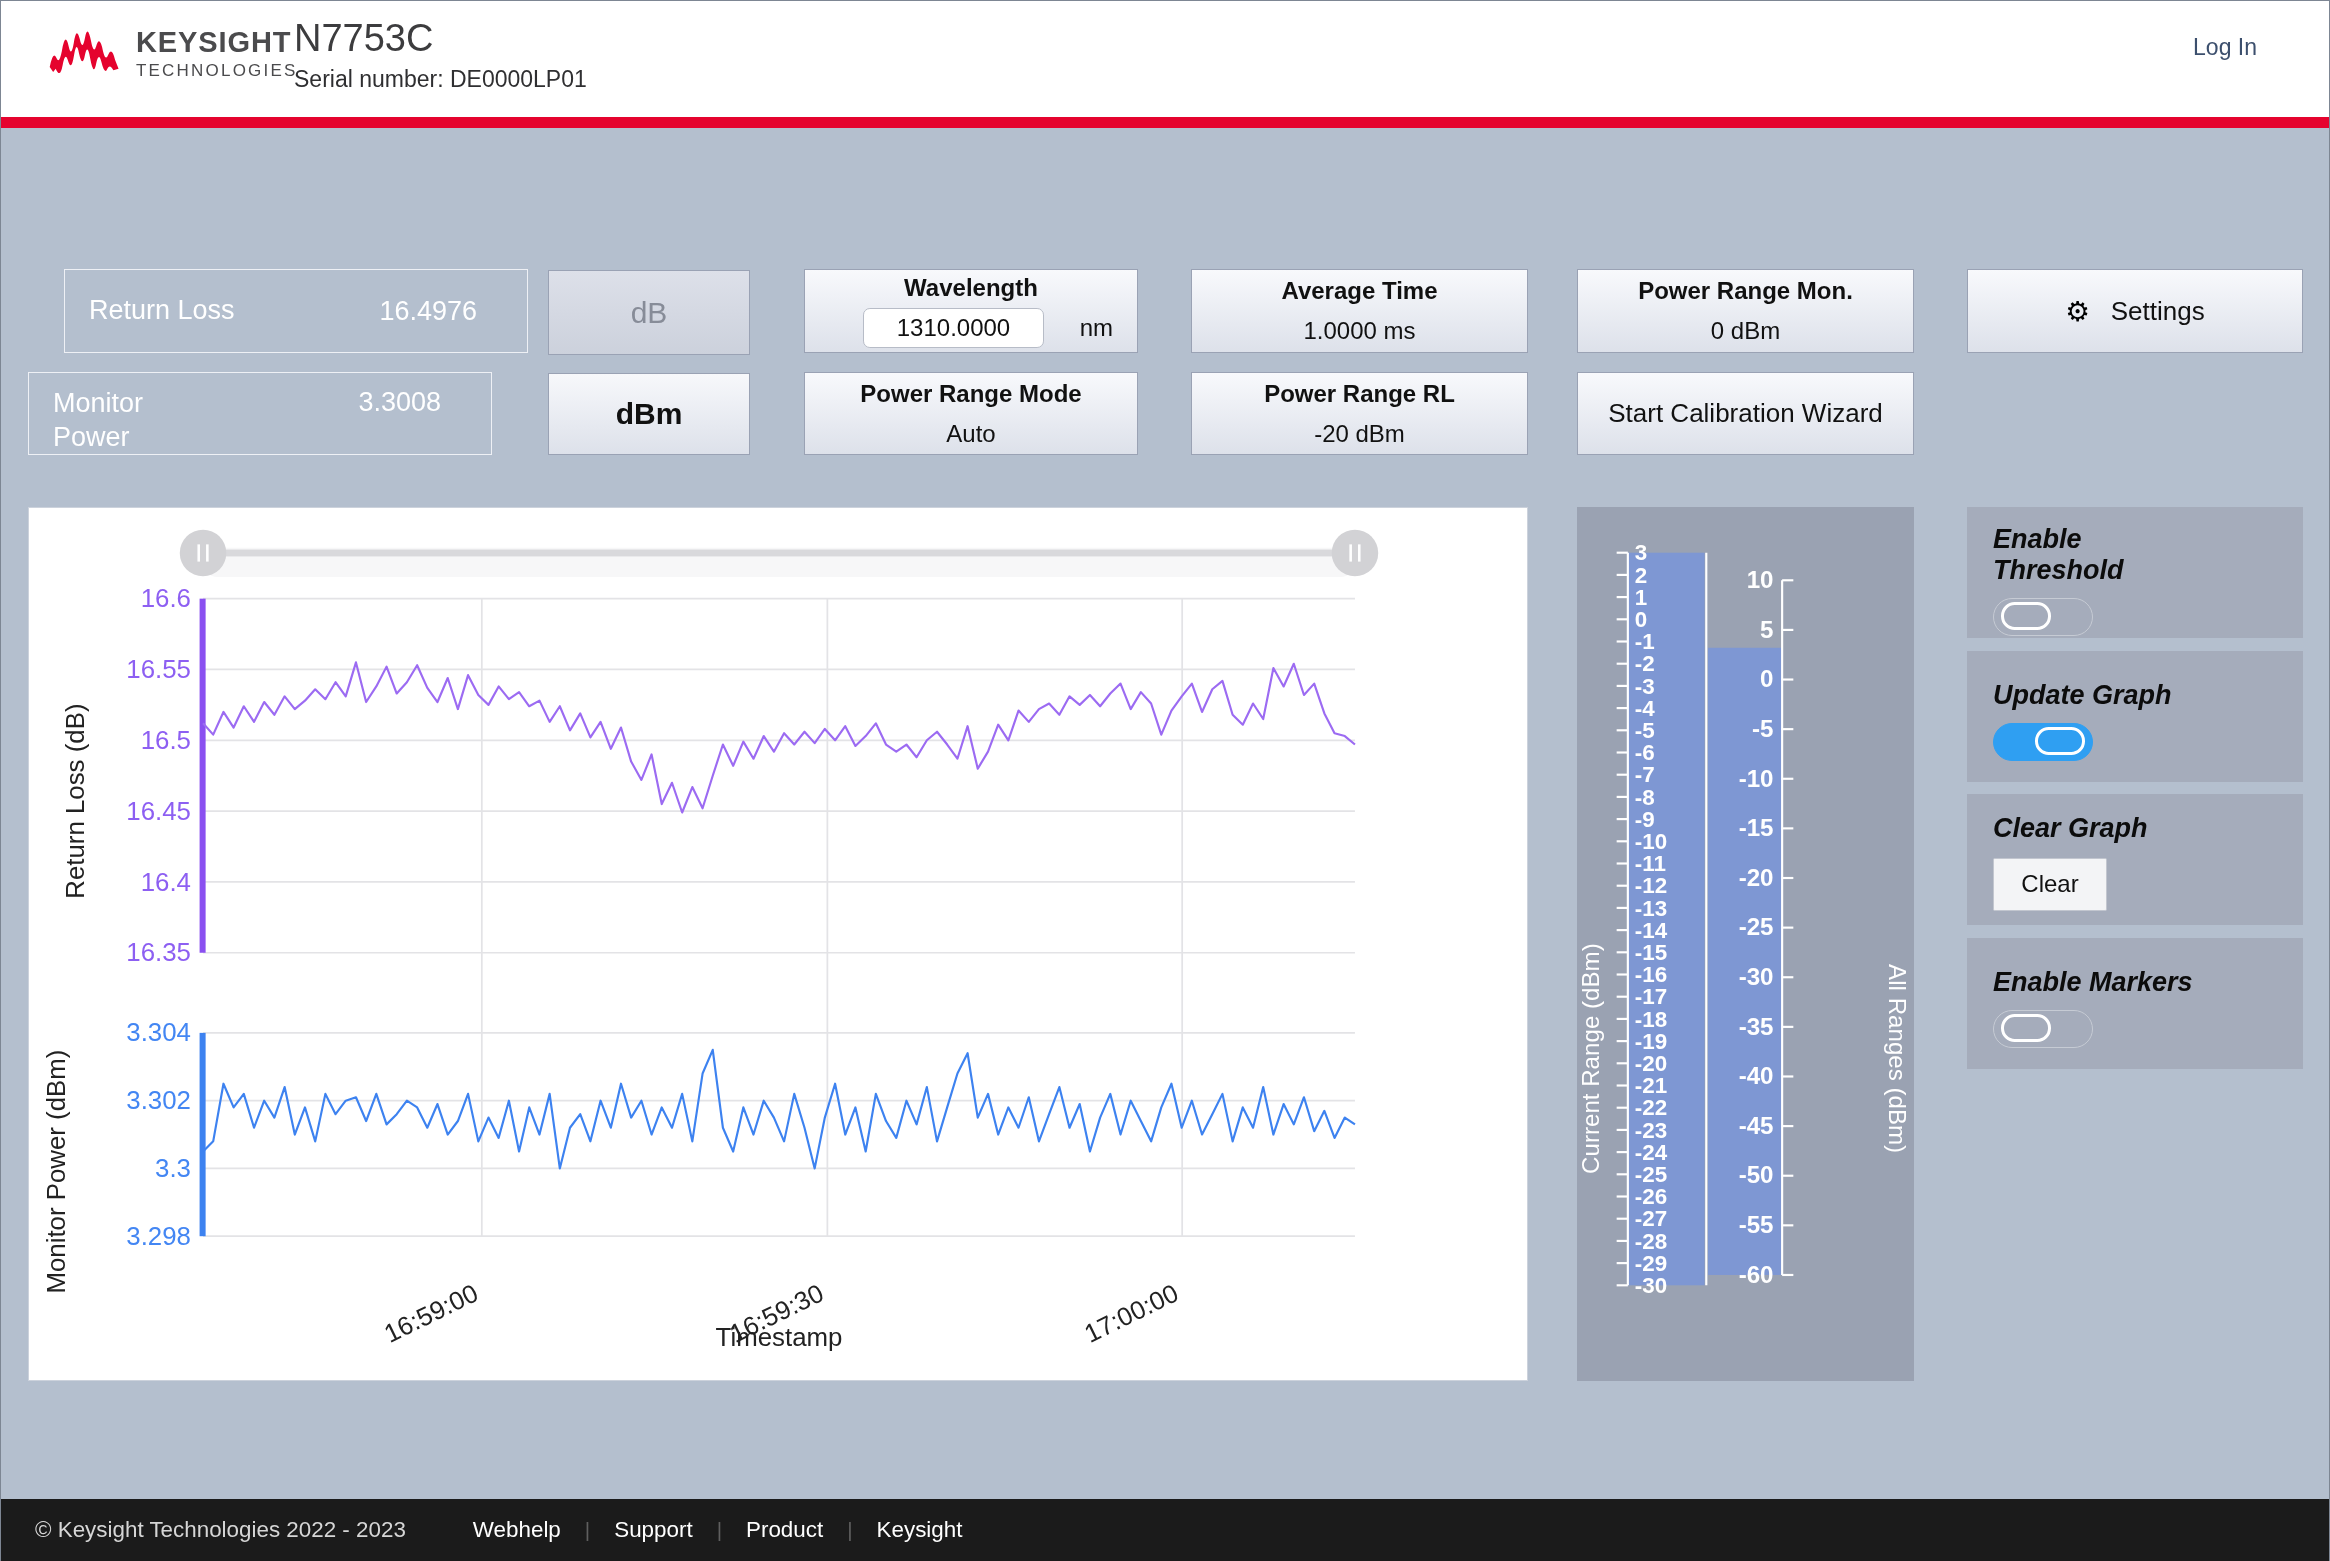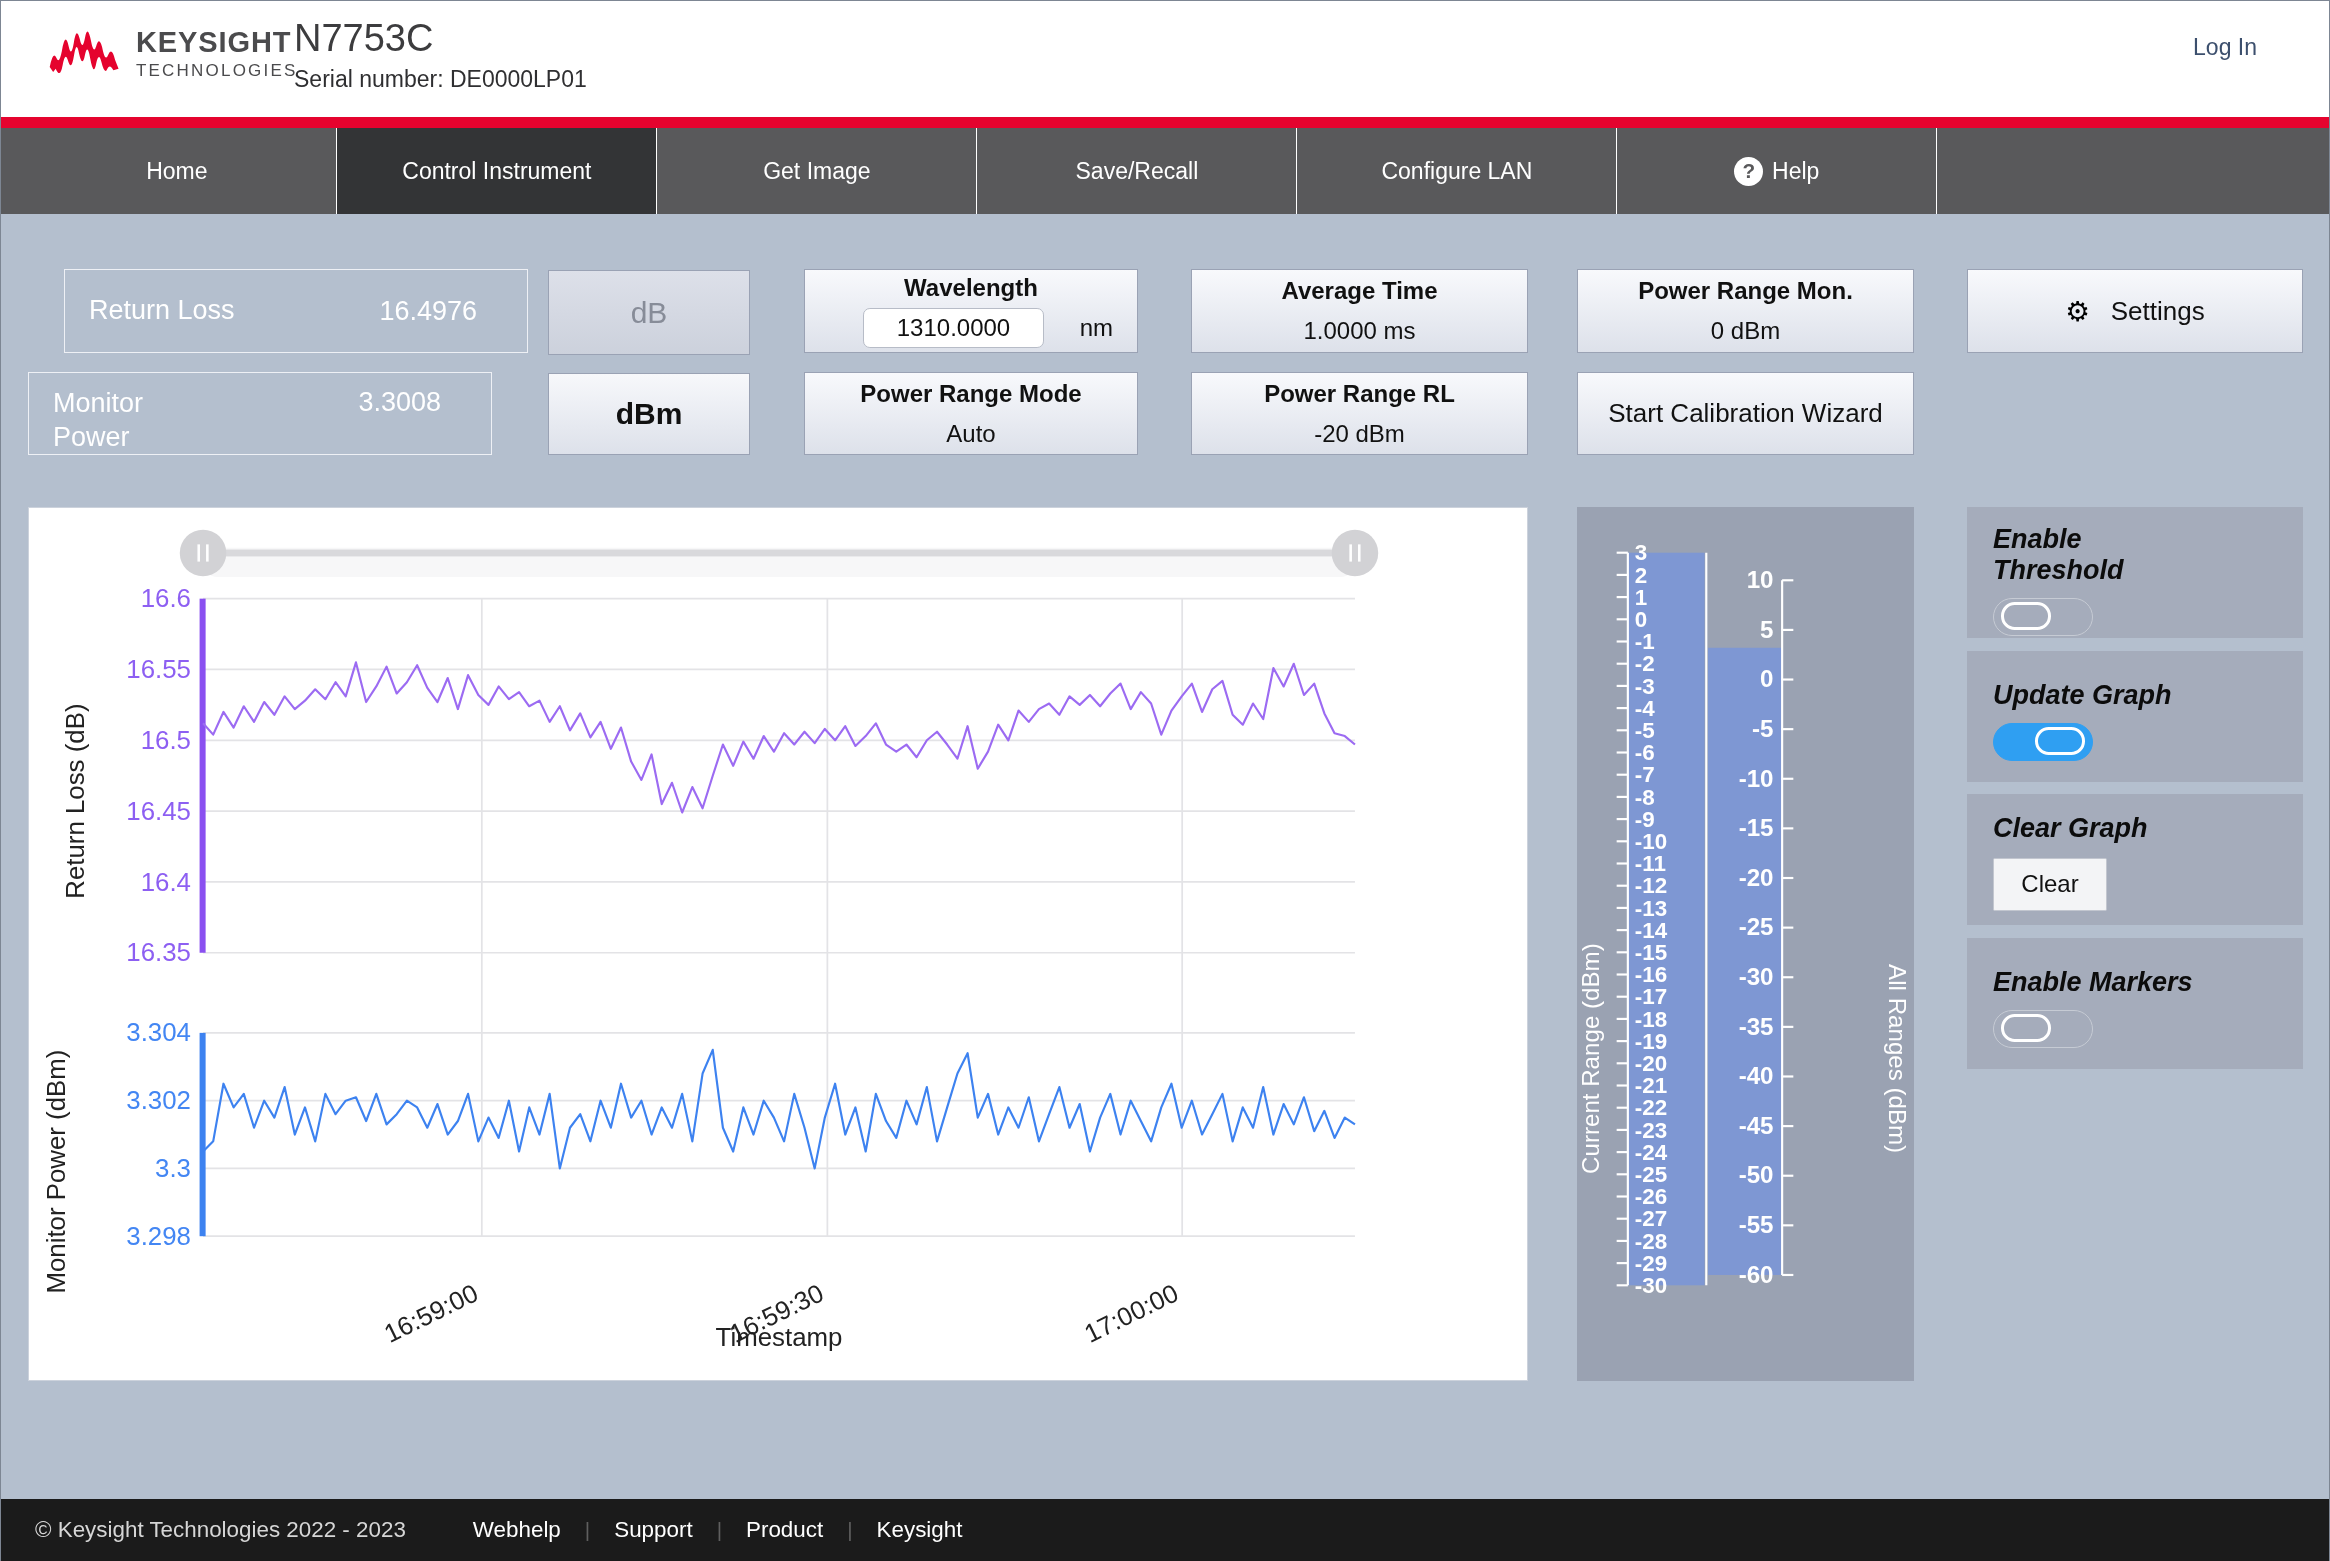--- a/index.html
+++ b/index.html
@@ -103,41 +103,20 @@
       </div>
     </div>
     <div class="title-wrap">
       <div class="model">N7753C</div>
       <div class="serial">Serial number: DE0000LP01</div>
     </div>
     <div class="login">Log In</div>
   </div>
   <div class="redbar"></div>
 
-  <div class="nav" id="nav">
-      <div class="tab">
-        <span>Home</span>
-      </div>
-      <div class="tab active">
-        <span>Control Instrument</span>
-      </div>
-      <div class="tab">
-        <span>Get Image</span>
-      </div>
-      <div class="tab">
-        <span>Save/Recall</span>
-      </div>
-      <div class="tab">
-        <span>Configure LAN</span>
-      </div>
-      <div class="tab">
-        <span class="help-q">?</span>
-        <span>Help</span>
-      </div>
-    </div>
 
   <div class="readout" style="left:27px; top:268px; width:464px; height:84px; align-items:center; padding-top:0;margin-left:36px;">
     <div class="lab">Return Loss</div>
     <div class="val">16.4976</div>
   </div>
   <div class="readout" style="left:27px; top:371px; width:464px; height:83px;">
     <div class="lab" style="max-width:146px;">Monitor Power</div>
     <div class="val">3.3008</div>
   </div>
 

